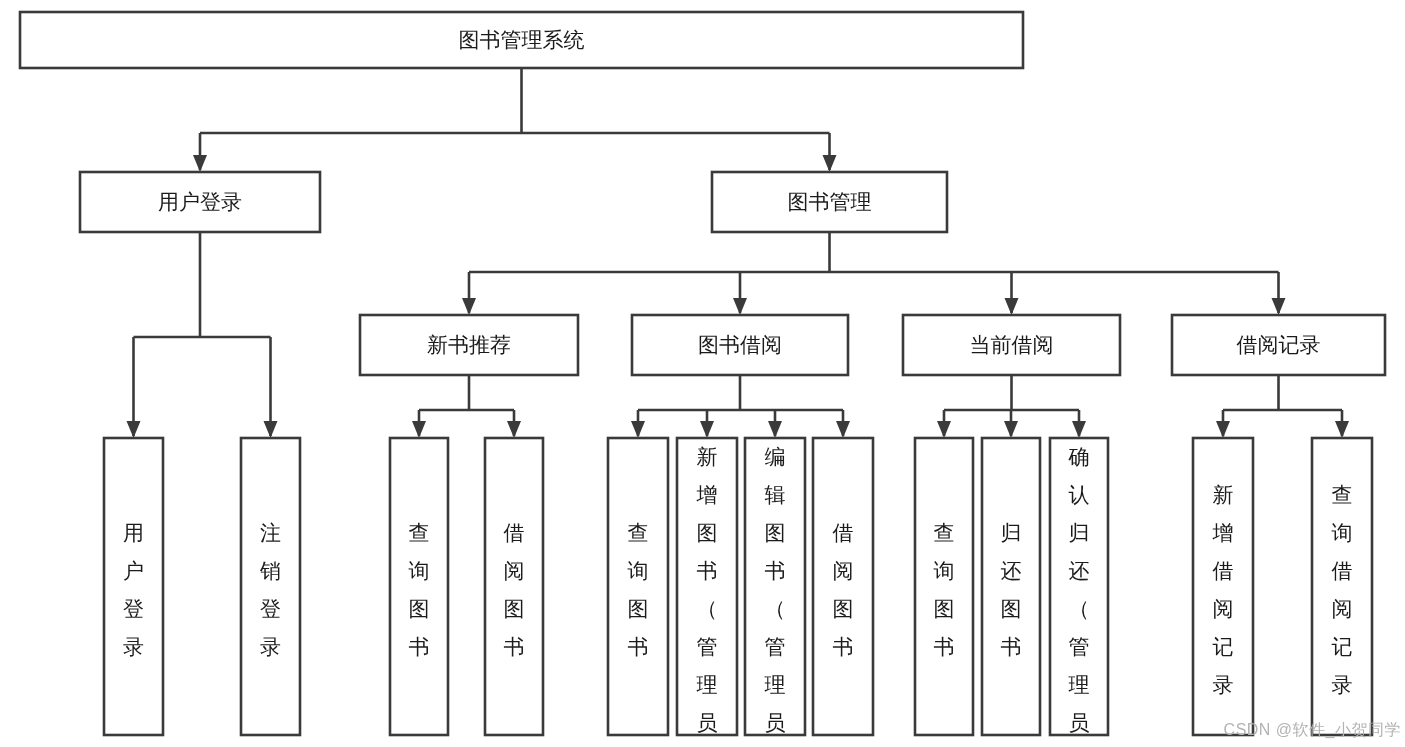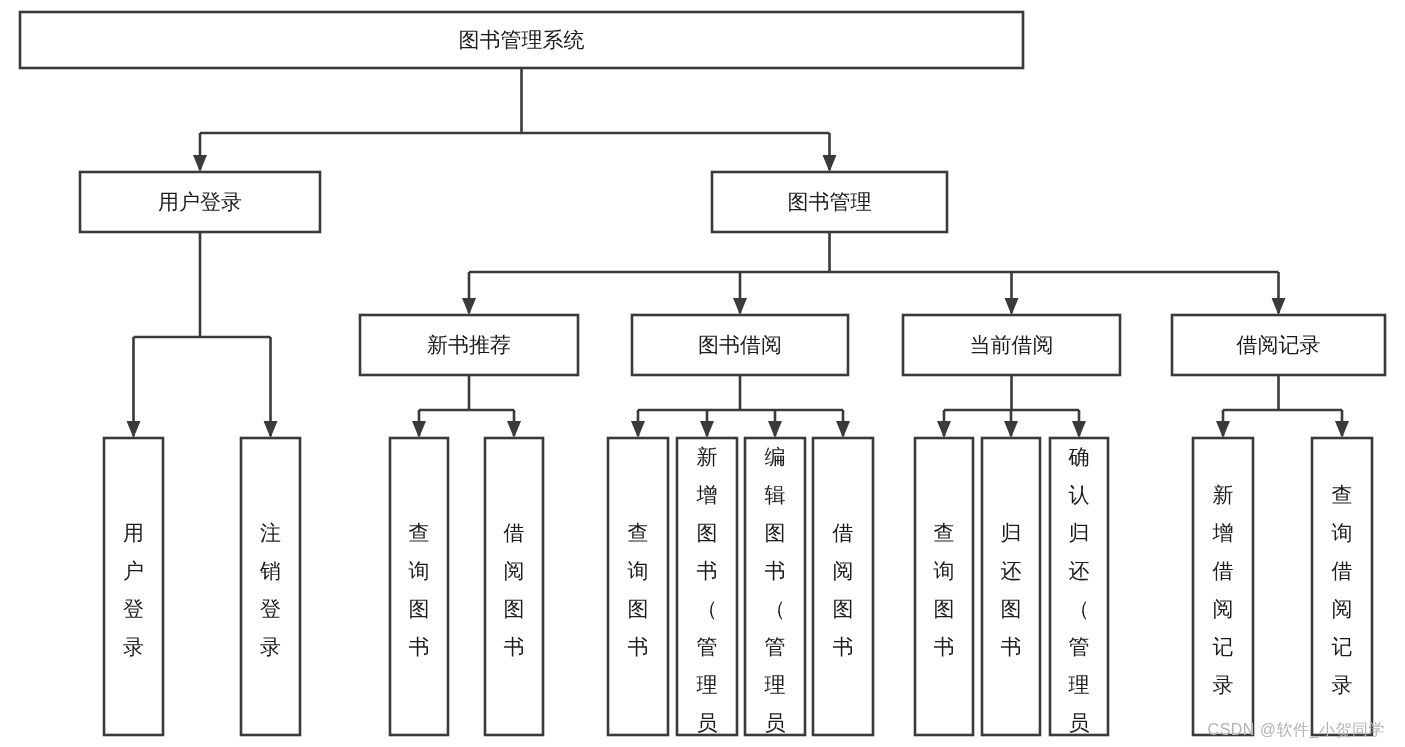--- a/index.html
+++ b/index.html
@@ -49,21 +49,21 @@
     dominant-baseline: middle;
   }
   .node-label-v {
     font-family: "Liberation Sans", "DejaVu Sans", sans-serif;
     font-size: 21px;
     fill: #1b1b1b;
     text-anchor: middle;
   }
   .watermark {
     position: absolute;
-    right: 20px;
+    right: 4px;
     bottom: 6px;
     font-family: "Liberation Sans", "DejaVu Sans", sans-serif;
     font-size: 16px;
     color: #b3b3b3;
     letter-spacing: 0.5px;
     white-space: nowrap;
     pointer-events: none;
   }
 </style>
 </head>

